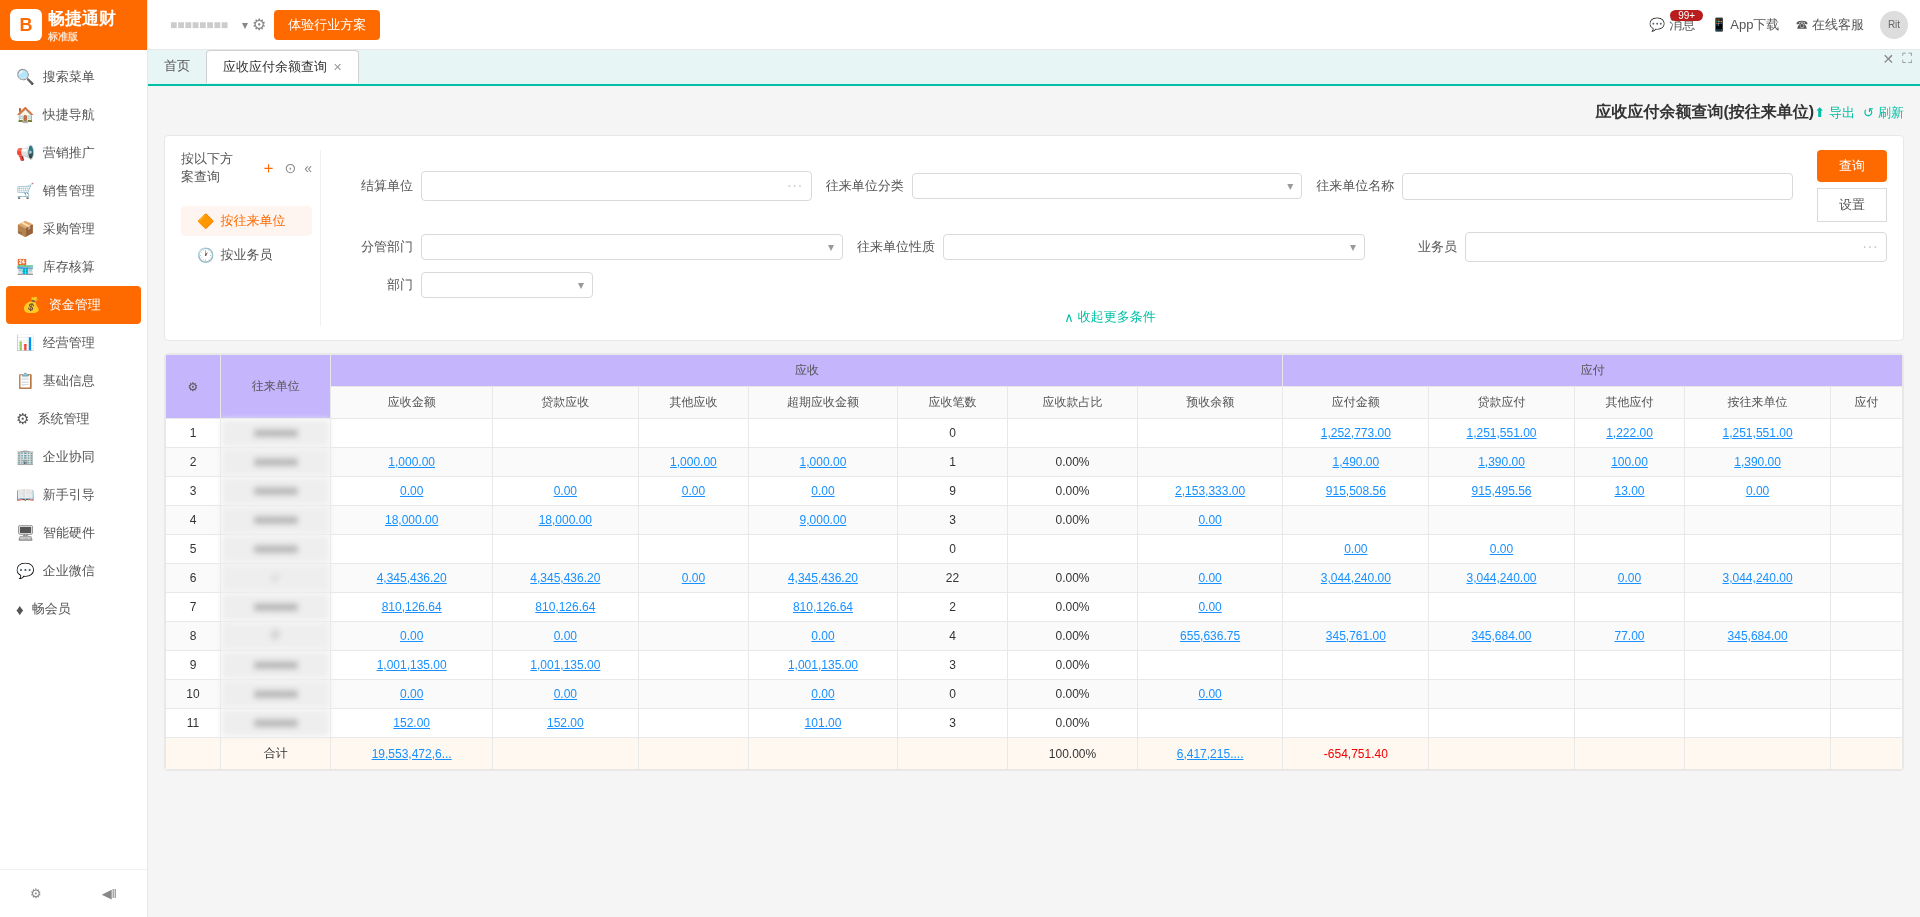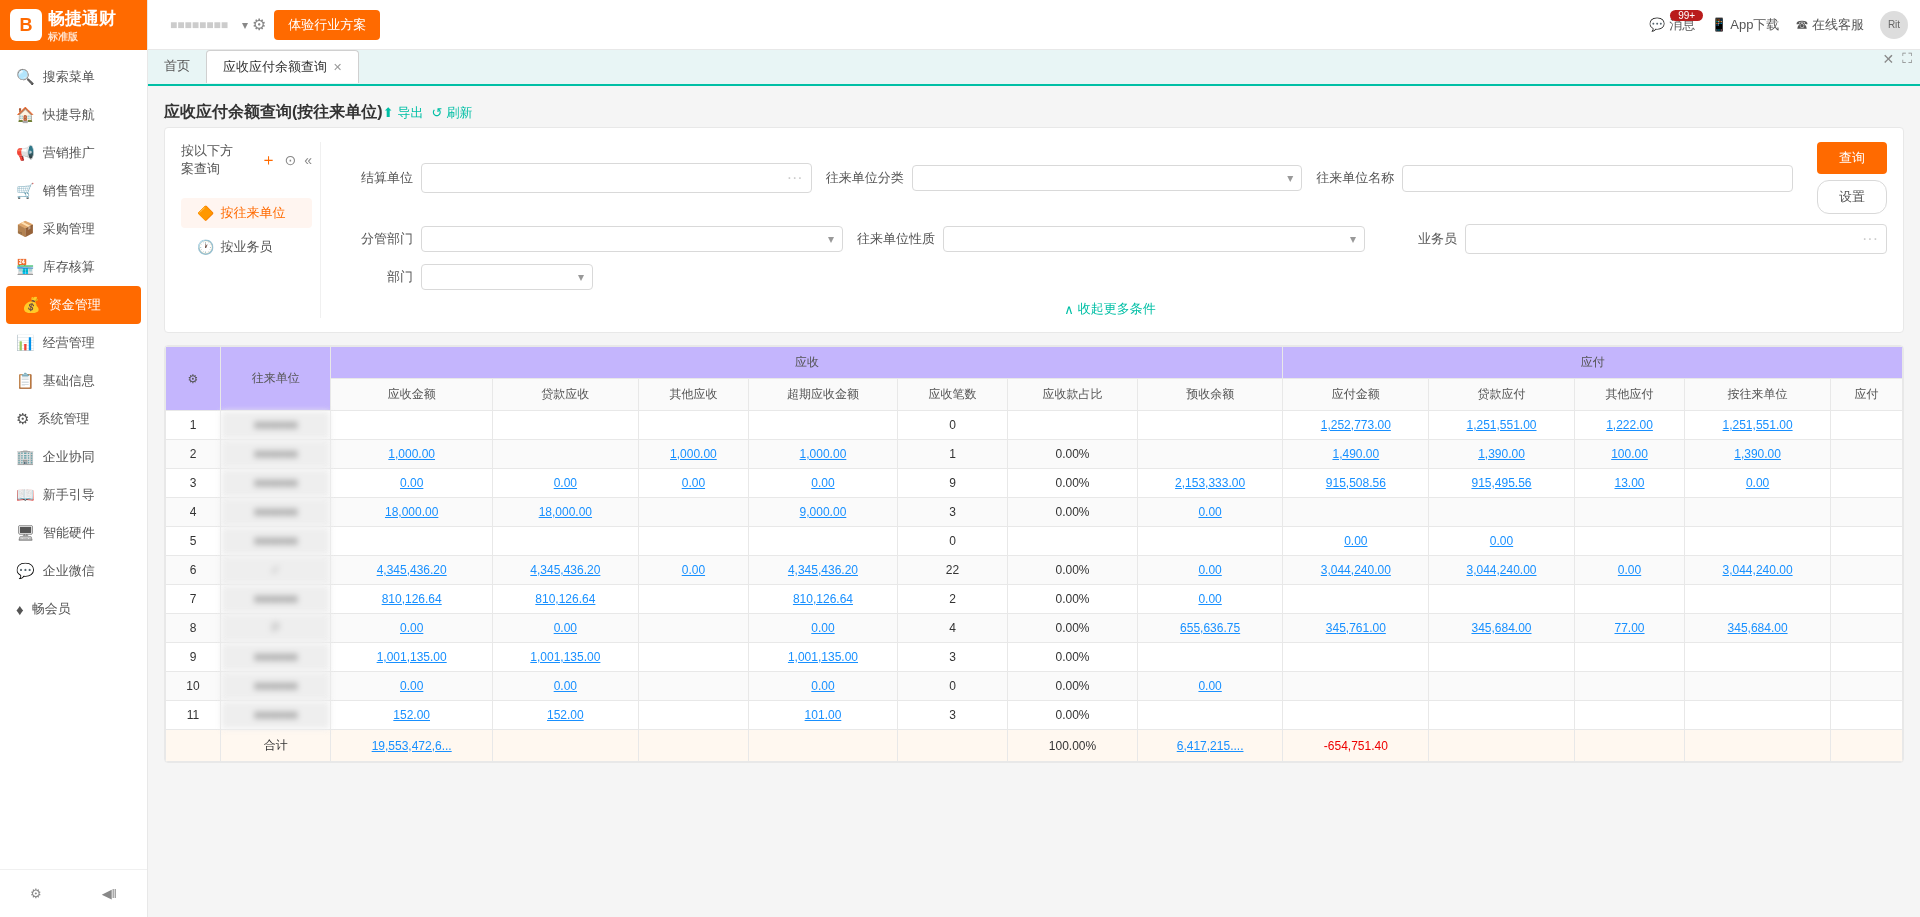--- a/index.html
+++ b/index.html
@@ -70,22 +70,22 @@
     .main-content {
       position: absolute; left: 148px; top: 86px; right: 0; bottom: 0;
       background: #f5f5f5; overflow: auto; padding: 0;
     }
 
     
     .page-container { padding: 16px; min-height: calc(917px - 86px); }
 
     
     .page-header {
-      display: flex; align-items: center; justify-content: flex-start;
-      margin-bottom: 4px;
+      display: flex; align-items: center; justify-content: flex-end;
+      margin-bottom: 12px;
     }
     .page-title { font-size: 16px; font-weight: 600; color: #333; }
     .page-actions { display: flex; gap: 8px; }
     .page-action-btn {
       display: flex; align-items: center; gap: 4px; color: #00bfa5;
       cursor: pointer; font-size: 13px; background: none; border: none;
     }
 
     
     .filter-panel {
@@ -118,21 +118,21 @@
     .sub-nav-item.active { color: #ff6a00; background: #fff5f0; }
     .sub-nav-icon { font-size: 14px; }
     .filter-side { display: flex; }
     .filter-side-left { width: 140px; border-right: 1px solid #f0f0f0; padding-right: 8px; }
     .filter-side-main { flex: 1; padding-left: 12px; }
     .query-btn {
       background: #ff6a00; color: #fff; border: none; border-radius: 4px;
       padding: 7px 20px; cursor: pointer; font-size: 13px; min-width: 70px;
     }
     .set-btn {
-      background: #fff; color: #555; border: 1px solid #d9d9d9; border-radius: 12px;
+      background: #fff; color: #555; border: 1px solid #d9d9d9; border-radius: 0;
       padding: 7px 20px; cursor: pointer; font-size: 13px; min-width: 70px;
     }
 
     
     .data-table-wrap { background: #fff; border-radius: 4px; border: 1px solid #e8e8e8; overflow: auto; }
     .data-table { width: 100%; border-collapse: collapse; min-width: 1500px; }
     .data-table th, .data-table td { border: 1px solid #e8e8e8; padding: 7px 10px; font-size: 12px; text-align: center; white-space: nowrap; }
     .data-table thead tr:first-child th { background: #c4b5fd; color: #555; font-weight: 500; }
     .data-table thead tr:nth-child(2) th { background: #fafafa; color: #555; font-weight: 500; }
     .data-table tbody tr:nth-child(even) { background: #fafafa; }

